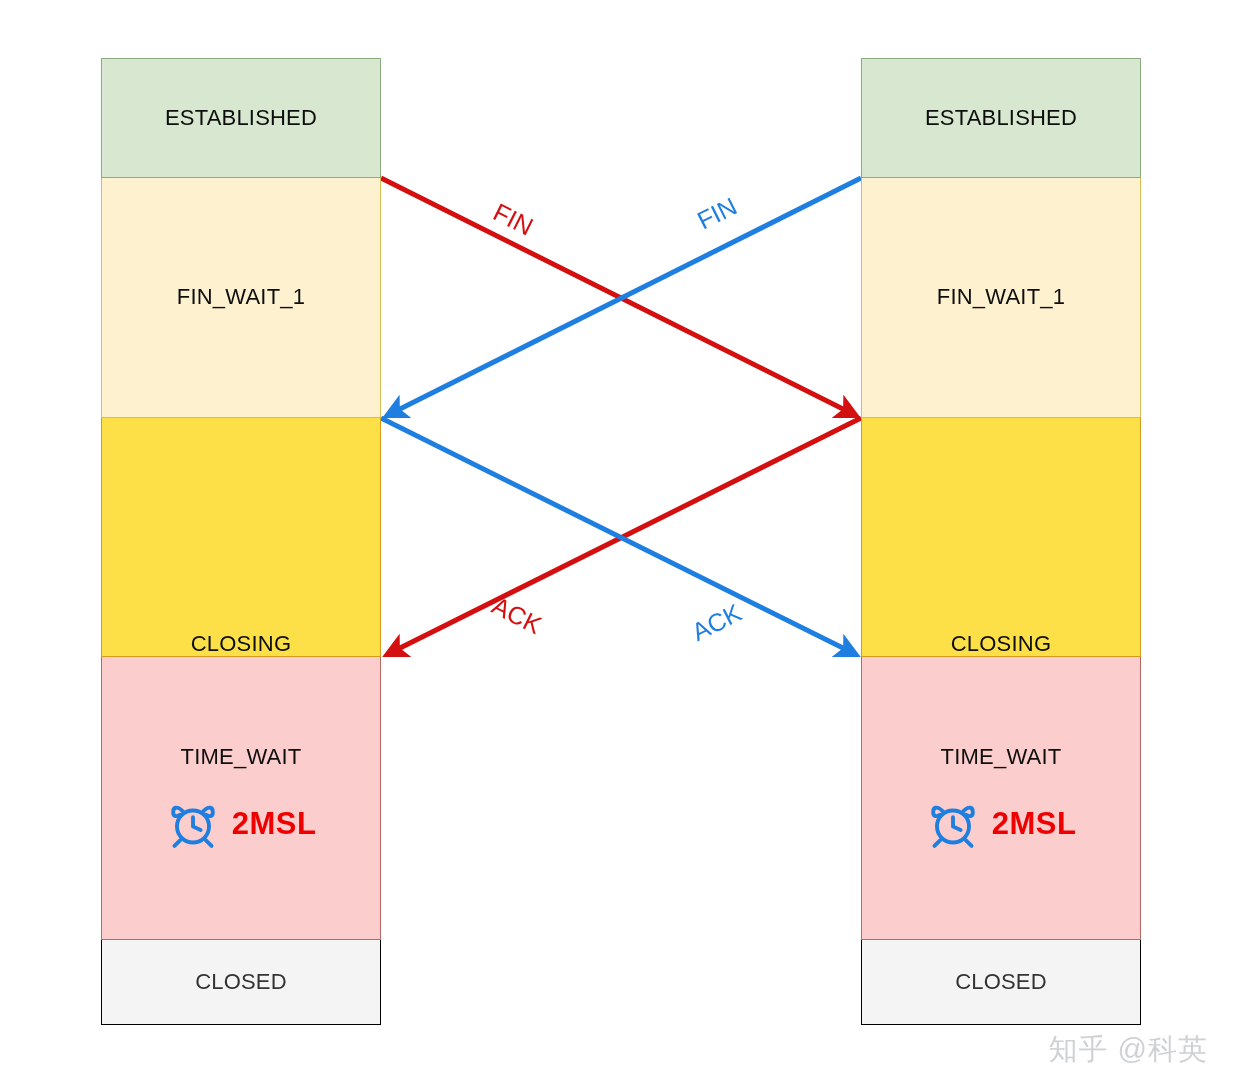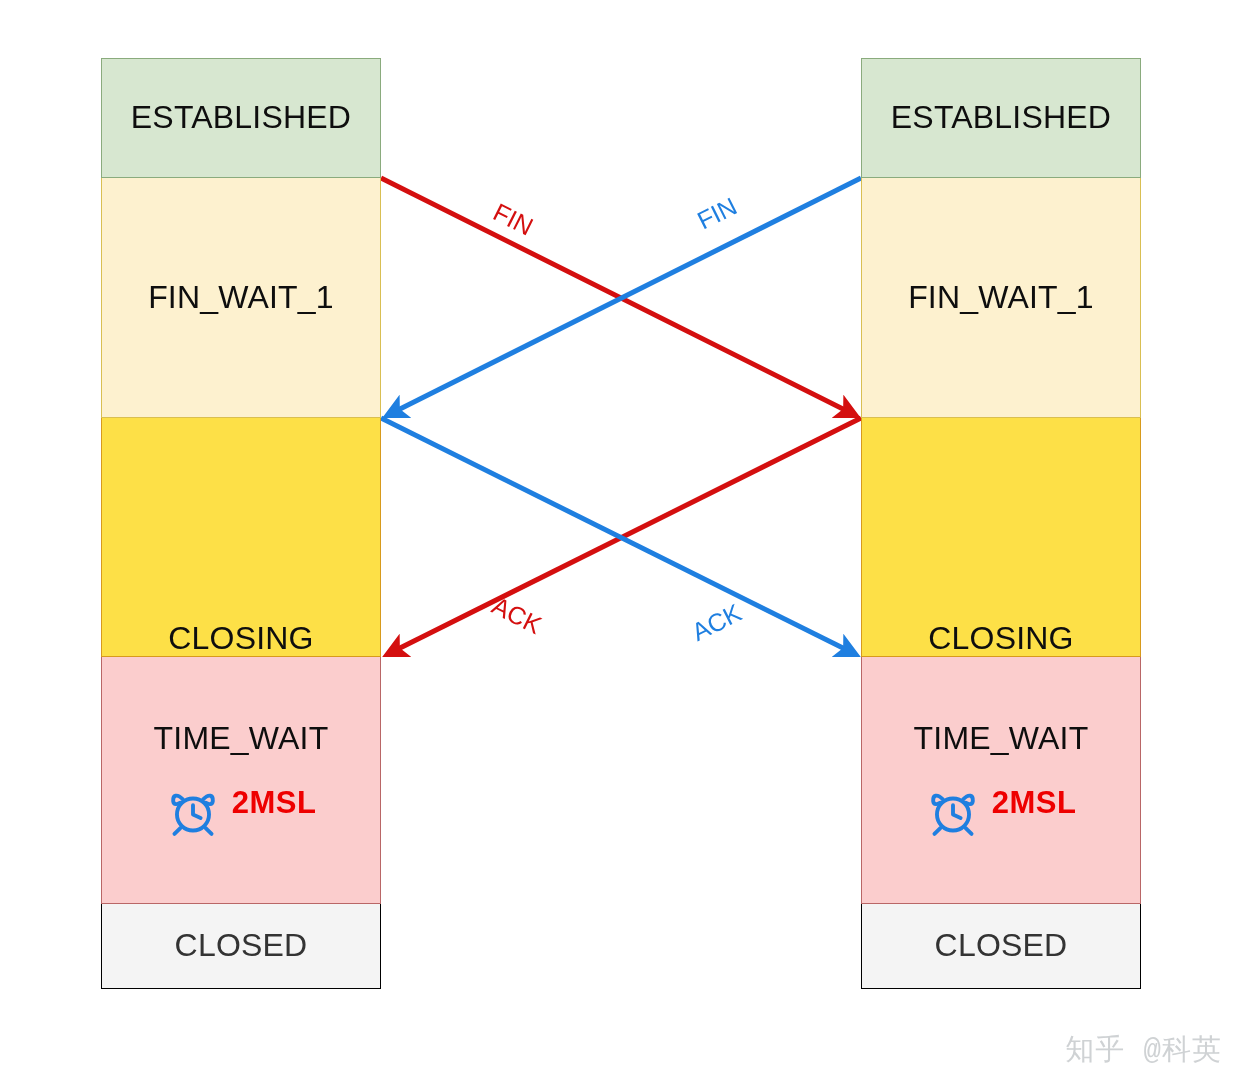--- a/index.html
+++ b/index.html
@@ -34,21 +34,21 @@
   .state-box {
     box-sizing: border-box;
     display: flex;
     flex-direction: column;
     align-items: center;
     justify-content: center;
     width: 280px;
     text-align: center;
   }
   .state-label {
-    font-size: 32px;
+    font-size: 22px;
     line-height: 1.1;
     color: #0e0e0e;
     letter-spacing: 0.2px;
     white-space: nowrap;
   }
 
   
   .s-established {
     height: 120px;
     background: #d7e7d0;
@@ -62,37 +62,37 @@
     text-align: center;
   }
   .s-closing {
     height: 239px;
     background: #fde047;
     border: 1px solid #d79a1c;
     border-top: none;
     justify-content: flex-end;
   }
   .s-timewait {
-    height: 247px;
+    height: 283px;
     background: #fbcdcd;
     border: 1px solid #b96666;
     border-top: none;
   }
   .s-closed {
     height: 85px;
     background: #f4f4f4;
     border: 1px solid #000000;
     border-top: none;
   }
   .s-closed .state-label { color: #333333; }
 
   
   .msl-row {
     display: flex;
-    align-items: flex-start;
+    align-items: center;
     justify-content: center;
     gap: 12px;
     margin-top: 28px;
   }
   .clock-icon {
     width: 54px;
     height: 54px;
     display: block;
   }
   .msl-text {
@@ -108,27 +108,27 @@
     font-size: 25px;
     white-space: nowrap;
     transform-origin: 50% 50%;
   }
   .lbl-red  { color: #d40f0f; }
   .lbl-blue { color: #1f7fe0; }
 
   
   #watermark {
     position: absolute;
-    right: 18px;
+    right: 32px;
     bottom: 10px;
     font-size: 29px;
     color: #cfd2d4;
     letter-spacing: 1px;
     white-space: nowrap;
-    font-family: Liberation Mono, monospace;
+    font-family: Liberation Sans, sans-serif;
   }
 </style>
 </head>
 <body>
 
 <svg id="canvas" viewBox="0 0 1240 1080" xmlns="http://www.w3.org/2000/svg">
   <defs>
     <marker id="head-red" markerWidth="5.2" markerHeight="5.2" refX="3.9" refY="2.6" orient="auto" markerUnits="strokeWidth">
       <path d="M0,0 L5.2,2.6 L0,5.2 L1.25,2.6 Z" fill="#d40f0f"></path>
     </marker>

